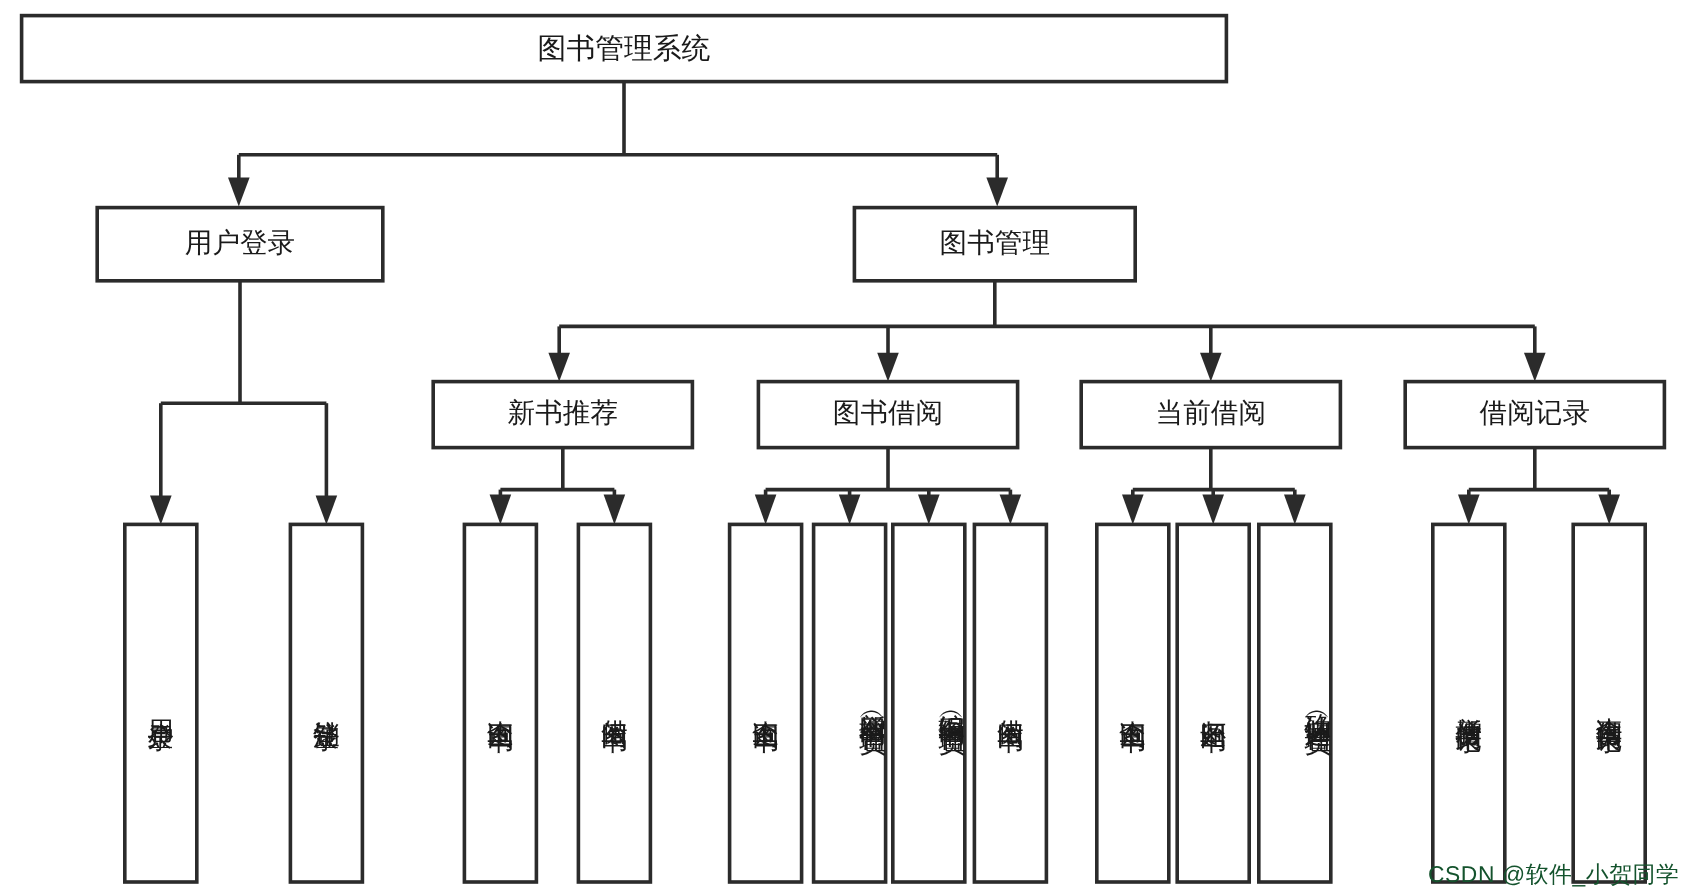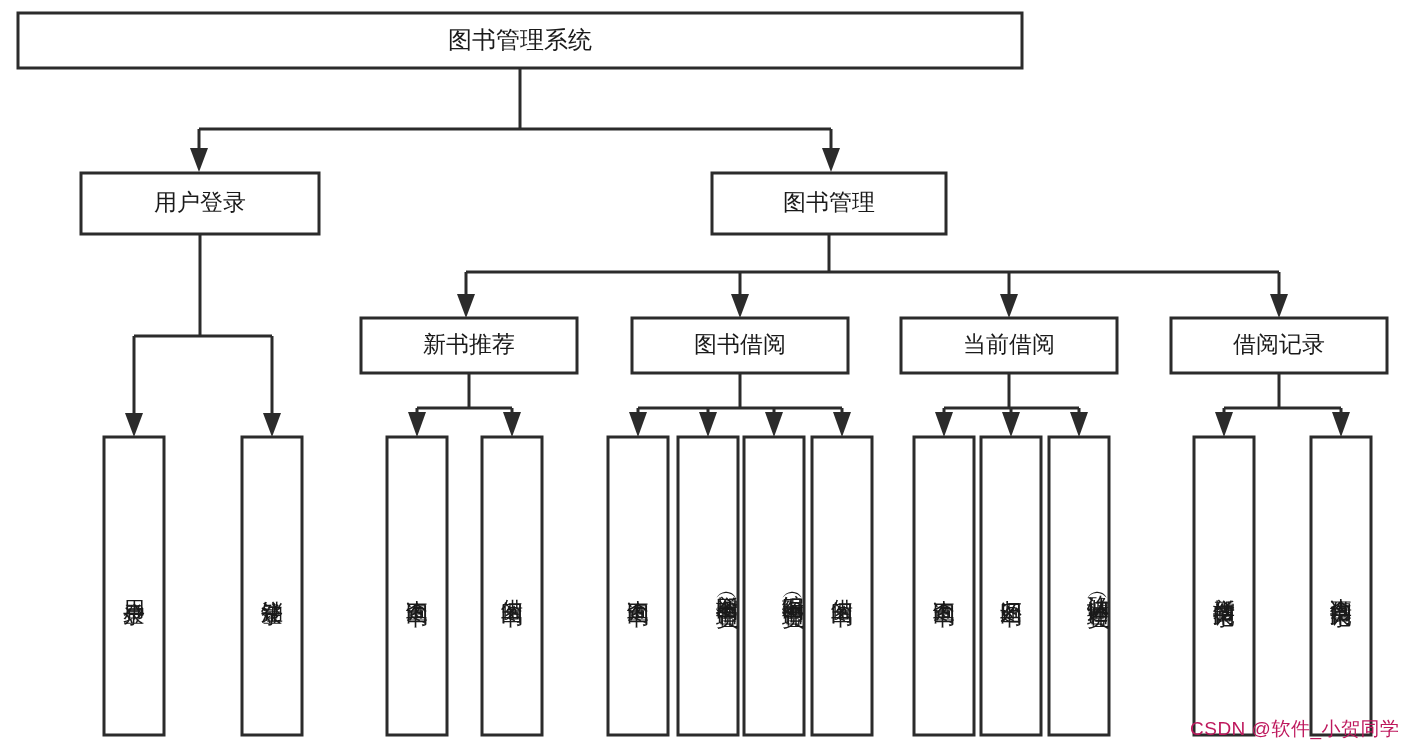--- a/index.html
+++ b/index.html
@@ -68,21 +68,21 @@
     white-space: nowrap;
     text-align: center;
     pointer-events: none;
   }
   .watermark {
     position: absolute;
     left: 1190px;
     top: 716px;
     font-family: "Liberation Sans", "DejaVu Sans", sans-serif;
     font-size: 19px;
-    color: #be185d;
+    color: #14532d;
     letter-spacing: 0.5px;
     white-space: nowrap;
   }
 </style>
 </head>
 <body>
 
 <div id="diagram-root">
 
   <svg class="diagram" viewBox="0 0 1405 747">

